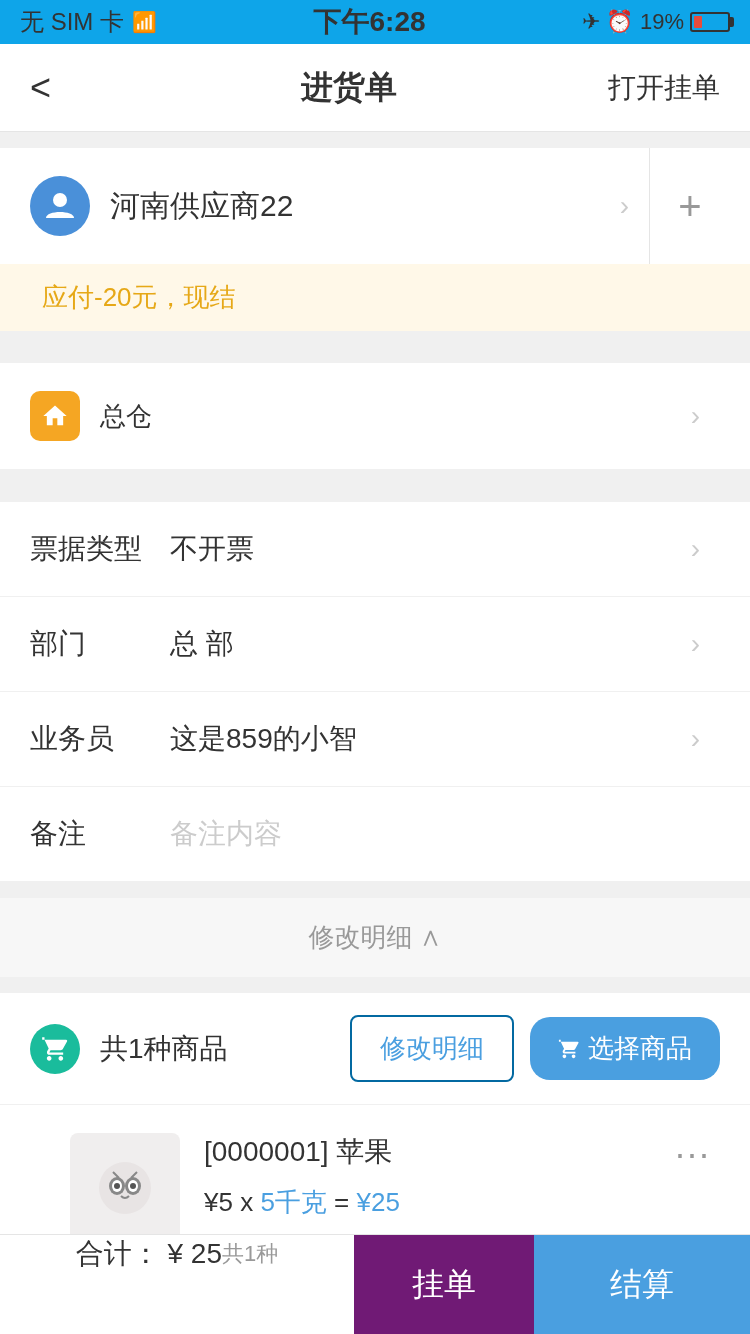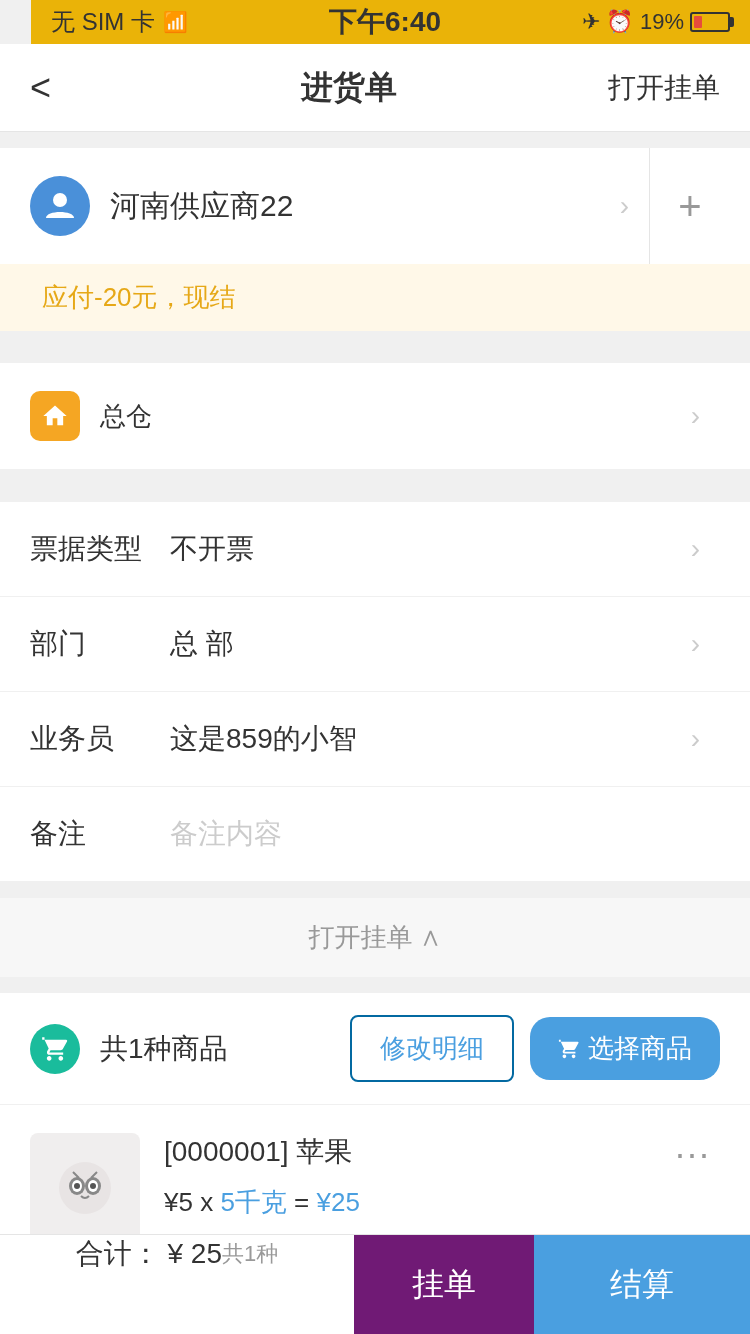--- a/index.html
+++ b/index.html
@@ -9,28 +9,27 @@
       min-height: 1334px;
       font-family: -apple-system, "PingFang SC", "Microsoft YaHei", sans-serif;
       background: #f0f0f0;
       font-size: 28px;
       color: #333;
     }
 
     
     .status-bar {
       height: 44px;
-      background: #eab308;
+      background: #0ea5e9;
       display: flex;
       align-items: center;
       justify-content: space-between;
       padding: 0 20px;
       font-size: 24px;
       color: #333;
-      margin-left: 31px;
     }
     .status-left { display: flex; align-items: center; gap: 8px; }
     .status-center { font-size: 28px; font-weight: 600; }
     .status-right { display: flex; align-items: center; gap: 6px; font-size: 22px; }
     .battery-icon {
       width: 40px; height: 20px;
       border: 2px solid #333;
       border-radius: 3px;
       position: relative;
       display: inline-flex;
@@ -261,20 +260,21 @@
       align-items: center;
       gap: 8px;
     }
 
     
     .product-item {
       display: flex;
       align-items: flex-start;
       padding: 28px 30px;
       background: #fff;
+      margin-left: 40px;
     }
     .product-thumb {
       width: 110px;
       height: 110px;
       background: #f0eeee;
       border-radius: 8px;
       display: flex;
       align-items: center;
       justify-content: center;
       margin-right: 24px;
@@ -356,21 +356,21 @@
     .wifi-icon { font-size: 20px; }
   </style>
 </head>
 <body>
 
 <div class="status-bar">
   <div class="status-left">
     <span>无 SIM 卡</span>
     <span class="wifi-icon">📶</span>
   </div>
-  <div class="status-center">下午6:40</div>
+  <div class="status-center">下午6:28</div>
   <div class="status-right">
     <span>✈</span>
     <span>⏰</span>
     <span>19%</span>
     <div class="battery-icon">
       <div class="battery-fill"></div>
     </div>
   </div>
 </div>
 
@@ -430,21 +430,21 @@
     <span class="form-value">这是859的小智</span>
     <span class="chevron-right">›</span>
   </div>
   <div class="form-row">
     <span class="form-key">备注</span>
     <span class="form-value placeholder">备注内容</span>
   </div>
 </div>
 
 <div class="collapse-bar">
-  <span>打开挂单 ∧</span>
+  <span>修改明细 ∧</span>
 </div>
 
 <div class="products-section">
   <div class="products-header">
     <div class="products-icon">
       <svg viewBox="0 0 24 24" width="28" height="28" fill="white">
         <path d="M7 18c-1.1 0-2 .9-2 2s.9 2 2 2 2-.9 2-2-.9-2-2-2zm10 0c-1.1 0-2 .9-2 2s.9 2 2 2 2-.9 2-2-.9-2-2-2zM5.1 4H3V2H1v2h2l3.6 7.6L5.3 14c-.1.3-.2.6-.2.9C5.1 16 6 17 7.1 17H19v-2H7.4c-.1 0-.2-.1-.2-.2l.1-.3.9-1.5H17c.7 0 1.4-.4 1.7-1l3.6-6.5c.4-.6 0-1.5-.8-1.5H5.1z"></path>
       </svg>
     </div>
     <span class="products-count">共1种商品</span>

